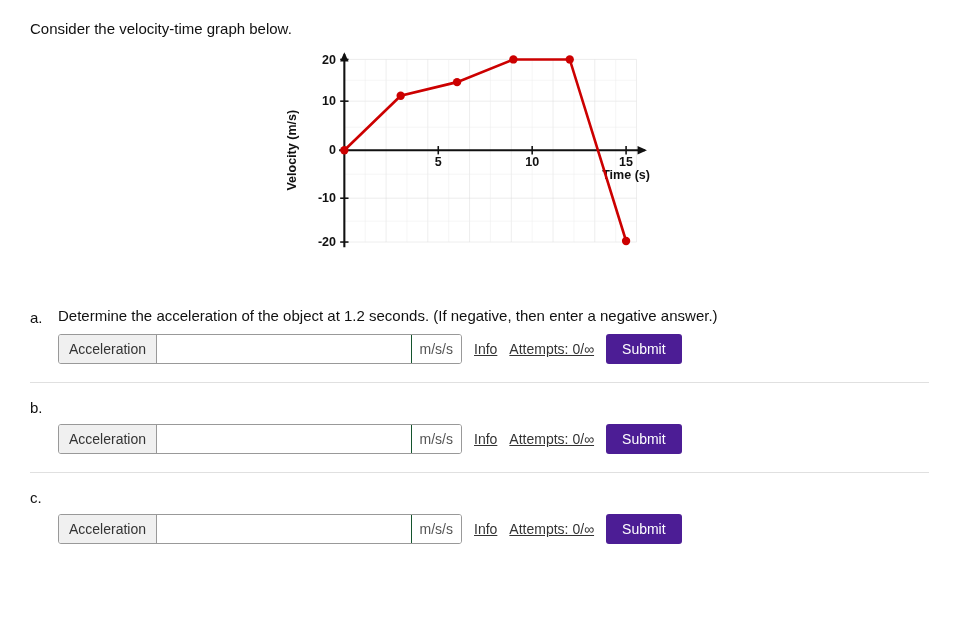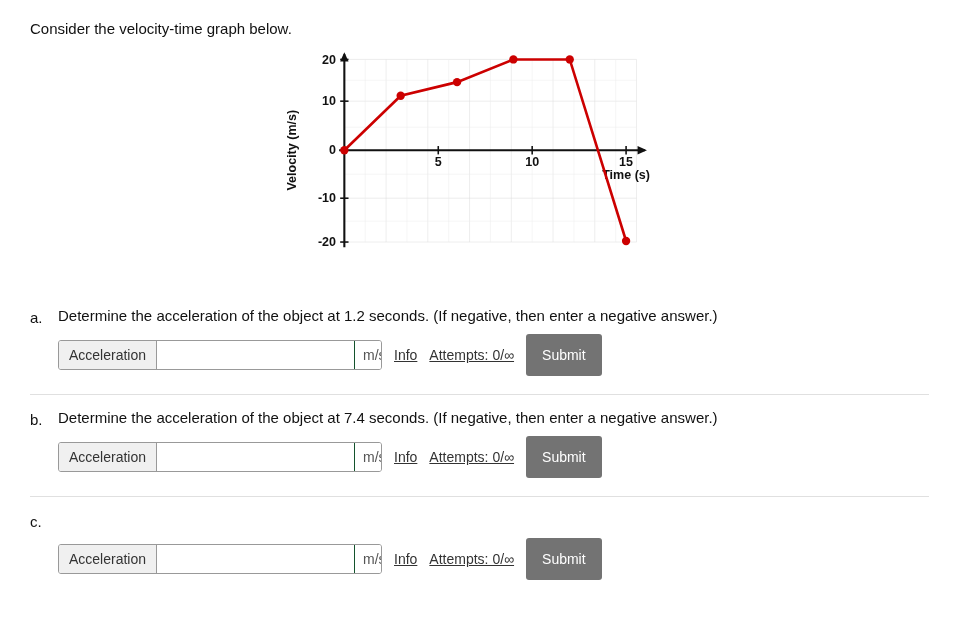--- a/index.html
+++ b/index.html
@@ -56,21 +56,21 @@
       gap: 12px;
       margin-left: 28px;
     }
     .input-group {
       display: flex;
       align-items: center;
       gap: 0;
       border: 1px solid #999;
       border-radius: 3px;
       overflow: hidden;
-      width: 324px;
+      width: 404px;
     }
     .input-label {
       background: #f0f0f0;
       border-right: 1px solid #999;
       padding: 6px 10px;
       font-size: 14px;
       color: #333;
       white-space: nowrap;
     }
     .input-field {
@@ -100,25 +100,25 @@
       text-decoration: underline;
       cursor: pointer;
       font-size: 14px;
     }
     .attempts-text {
       font-size: 14px;
       text-decoration: underline;
       color: #333;
     }
     .submit-btn {
-      background: #737373;
+      background: #4c1d95;
       color: #fff;
       border: none;
       border-radius: 3px;
-      padding: 13px 16px;
+      padding: 7px 16px;
       font-size: 14px;
       cursor: pointer;
       white-space: nowrap;
     }
     .divider {
       border: none;
       border-top: 1px solid #e0e0e0;
       margin: 14px 0 14px 0;
     }
   </style>
@@ -222,21 +222,20 @@
       </div>
       <button class="submit-btn">Submit</button>
     </div>
   </div>
 
   <hr class="divider">
 
   <div class="question-block">
     <div class="question-row">
       <span class="question-letter">b.</span>
-      <span class="question-text">Determine the acceleration of the object at 7.4 seconds. (If negative, then enter a negative answer.)</span>
     </div>
     <div class="answer-row">
       <div class="input-group">
         <span class="input-label">Acceleration</span>
         <input class="input-field" type="text" value="" style="">
         <span class="unit-label">m/s/s</span>
       </div>
       <div class="info-attempts">
         <span class="info-link">Info</span>
         <span class="attempts-text">Attempts: 0/∞</span>

